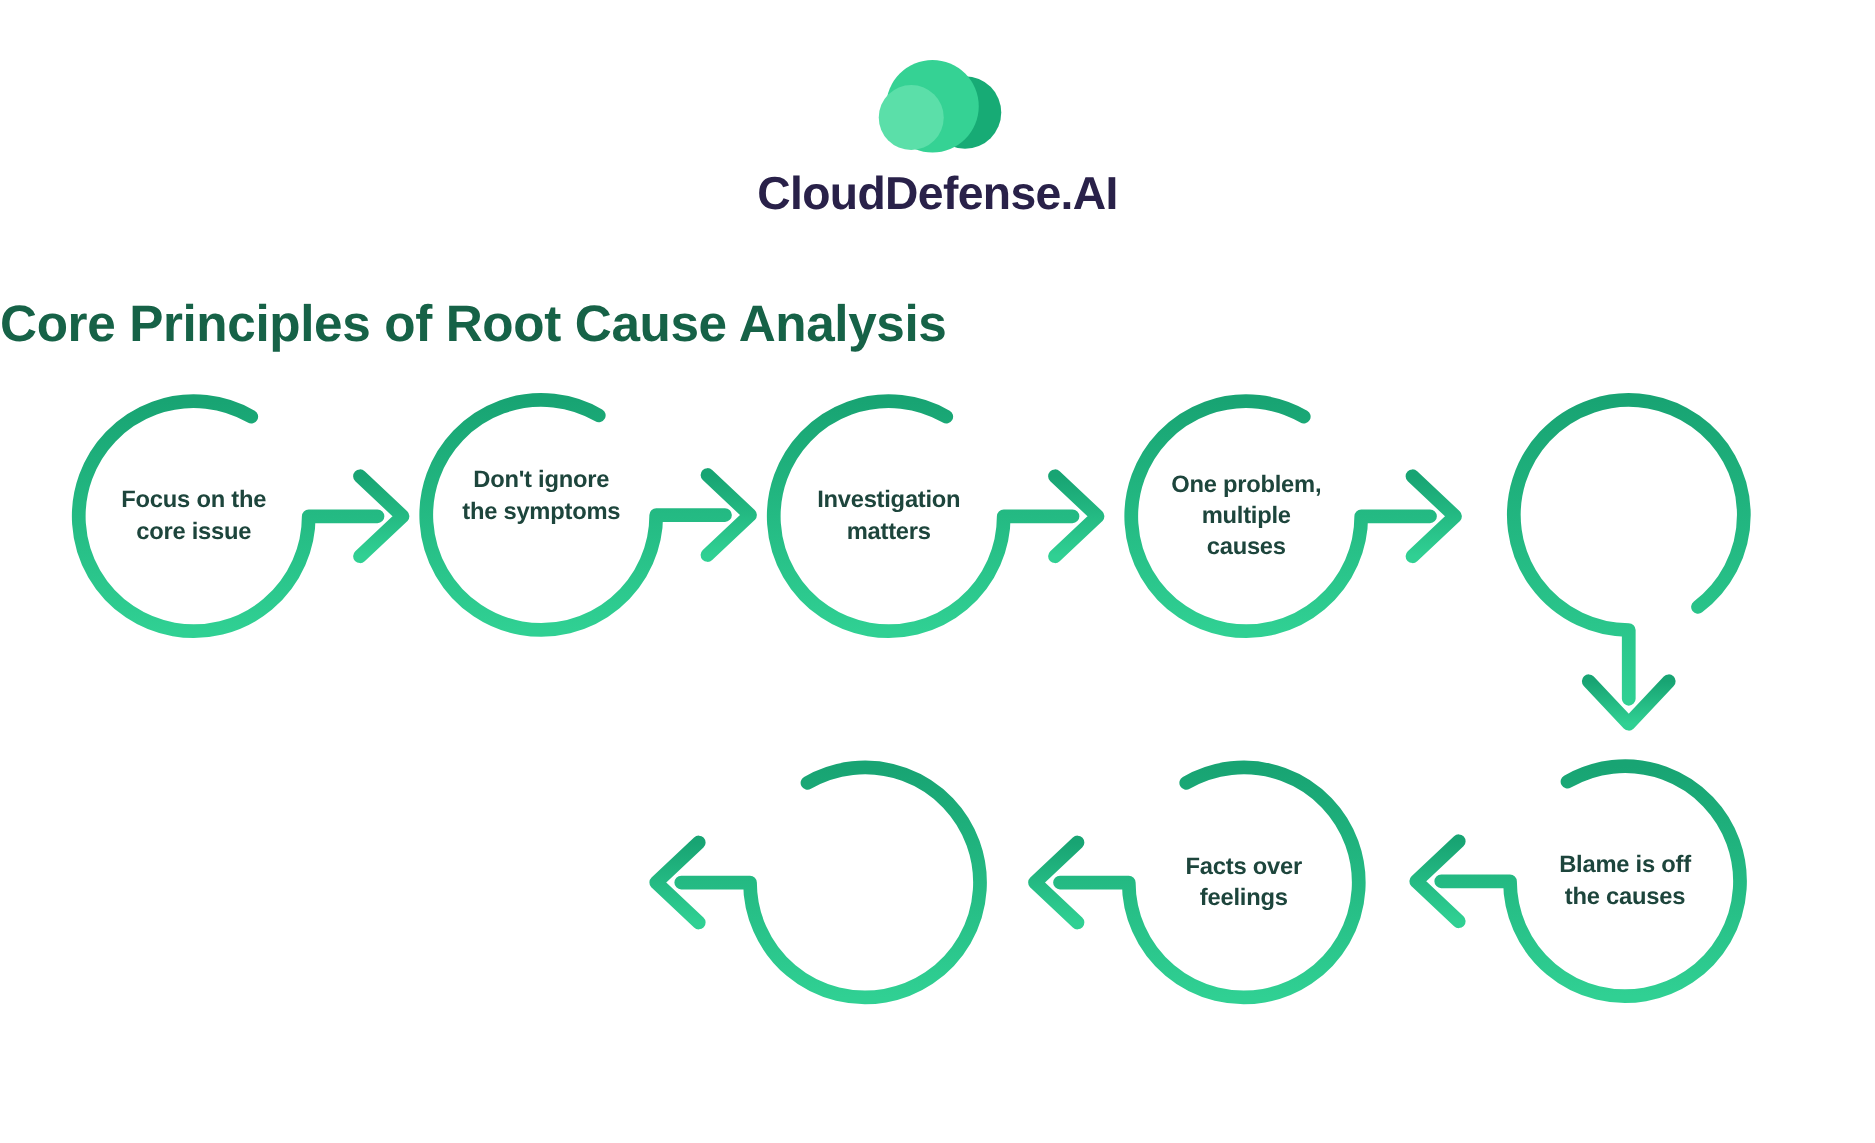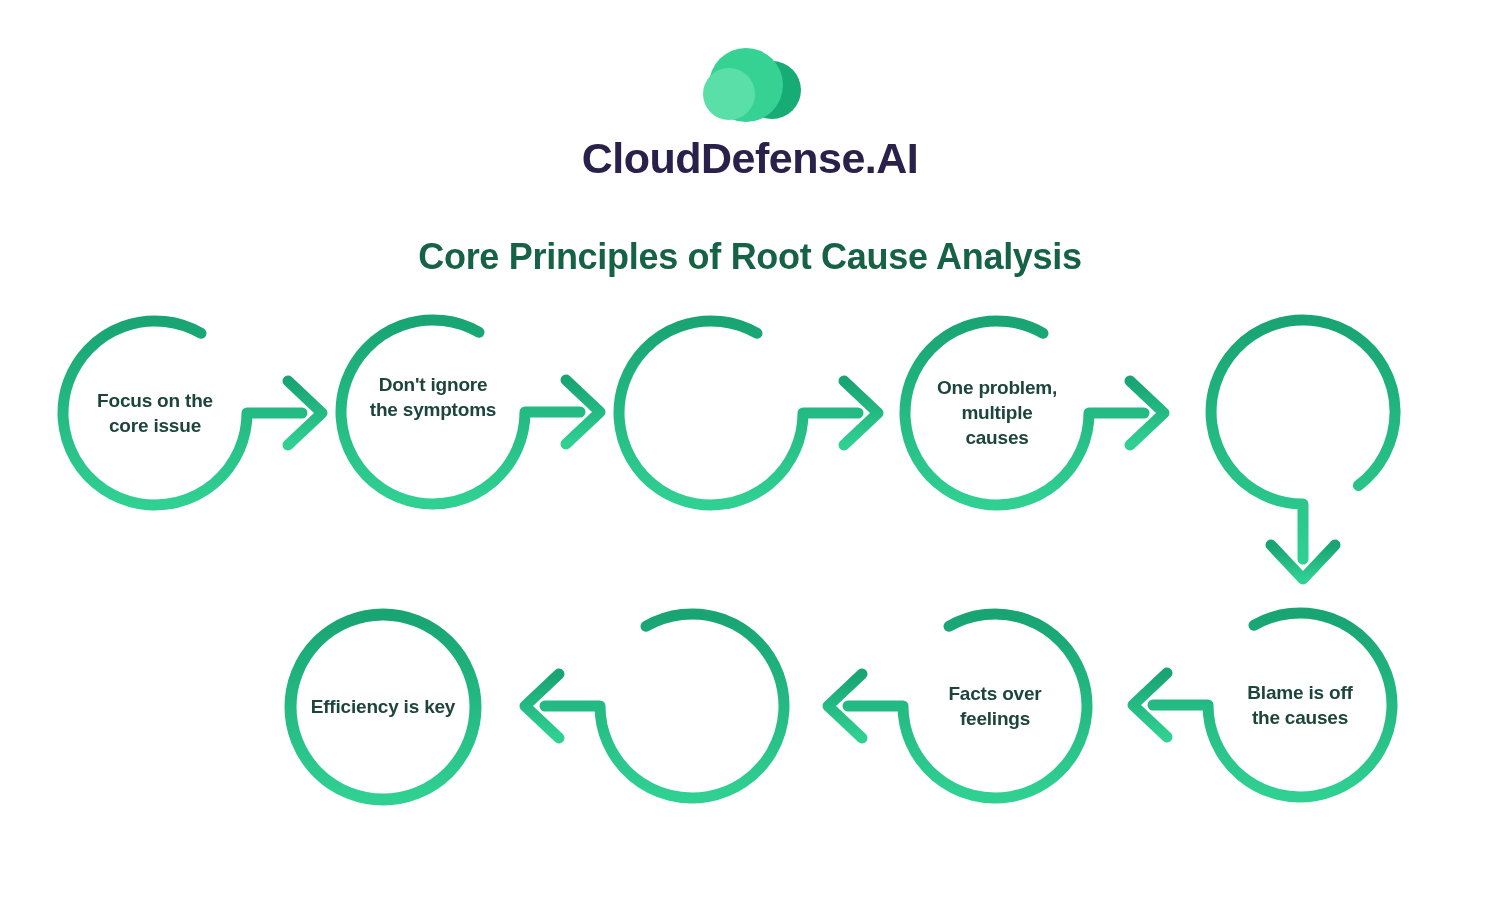--- a/index.html
+++ b/index.html
@@ -20,31 +20,31 @@
     width: 100px; height: 78px;
   }
   .cloud i { position: absolute; display: block; border-radius: 50%; }
   .cloud .c-back  { left: 46px; top: 14px; width: 58px; height: 58px; background: #17ab75; z-index: 1; }
   .cloud .c-main  { left: 12px; top: 1px;  width: 74px; height: 74px; background: #35d294; z-index: 2; }
   .cloud .c-front { left: 6px;  top: 21px; width: 52px; height: 52px; background: #5bdfa9; z-index: 3; }
   .brand-name {
     position: absolute;
     left: 0; top: 134px; width: 100%;
     text-align: center;
-    font-size: 43px; font-weight: 800;
+    font-size: 37px; font-weight: 800;
     letter-spacing: -0.5px;
     color: #292149;
   }
 
   
   .page-title {
     position: absolute;
     left: 0; top: 236px; width: 100%;
-    text-align: center;
-    font-size: 36px; font-weight: 700;
+    text-align: left;
+    font-size: 41px; font-weight: 700;
     letter-spacing: -0.3px;
     color: #166247;
   }
 
   
   .node { position: absolute; }
   .node svg { display: block; overflow: visible; }
   .ring, .chev {
     fill: none;
     stroke-width: 11;
@@ -115,20 +115,22 @@
     <svg width="290" height="220" viewBox="0 0 290 220">
       <defs>
           <linearGradient id="g3" x1="0" y1="0" x2="0" y2="1">
         <stop offset="0" stop-color="#18a473"></stop>
             <stop offset="1" stop-color="#30d093"></stop>
       </linearGradient>
         </defs>
       <path class="ring" stroke="url(#g3)" d="M151 25.3 A92 92 0 1 0 197 105 L252 105"></path>
       <path class="chev" stroke="url(#g3)" d="M238 73 L272 105 L238 137"></path>
     </svg>
+    <div class="node-label" style="left:105px;top:105px">Investigation
+matters</div>
   </div>
 
   <div class="node" style="left:892px;top:308px">
     <svg width="290" height="220" viewBox="0 0 290 220">
       <defs>
           <linearGradient id="g4" x1="0" y1="0" x2="0" y2="1">
         <stop offset="0" stop-color="#18a473"></stop>
             <stop offset="1" stop-color="#30d093"></stop>
       </linearGradient>
         </defs>
@@ -189,26 +191,14 @@
           <linearGradient id="g8" x1="0" y1="0" x2="0" y2="1">
         <stop offset="0" stop-color="#18a473"></stop>
             <stop offset="1" stop-color="#30d093"></stop>
       </linearGradient>
         </defs>
       <path class="ring" stroke="url(#g8)" d="M139 25.3 A92 92 0 1 1 93 105 L38 105"></path>
       <path class="chev" stroke="url(#g8)" d="M52 73 L18 105 L52 137"></path>
     </svg>
   </div>
 
-  <div class="node" style="left:278px;top:602px">
-    <svg width="220" height="220" viewBox="0 0 220 220">
-      <defs>
-          <linearGradient id="g9" x1="0" y1="0" x2="0" y2="1">
-        <stop offset="0" stop-color="#18a473"></stop>
-            <stop offset="1" stop-color="#30d093"></stop>
-      </linearGradient>
-        </defs>
-      <circle class="ring-full" stroke="url(#g9)" cx="105" cy="105" r="92.5"></circle>
-    </svg>
-    <div class="node-label" style="left:105px;top:105px">Efficiency is key</div>
-  </div>
 
 </div>
 
 </body></html>

